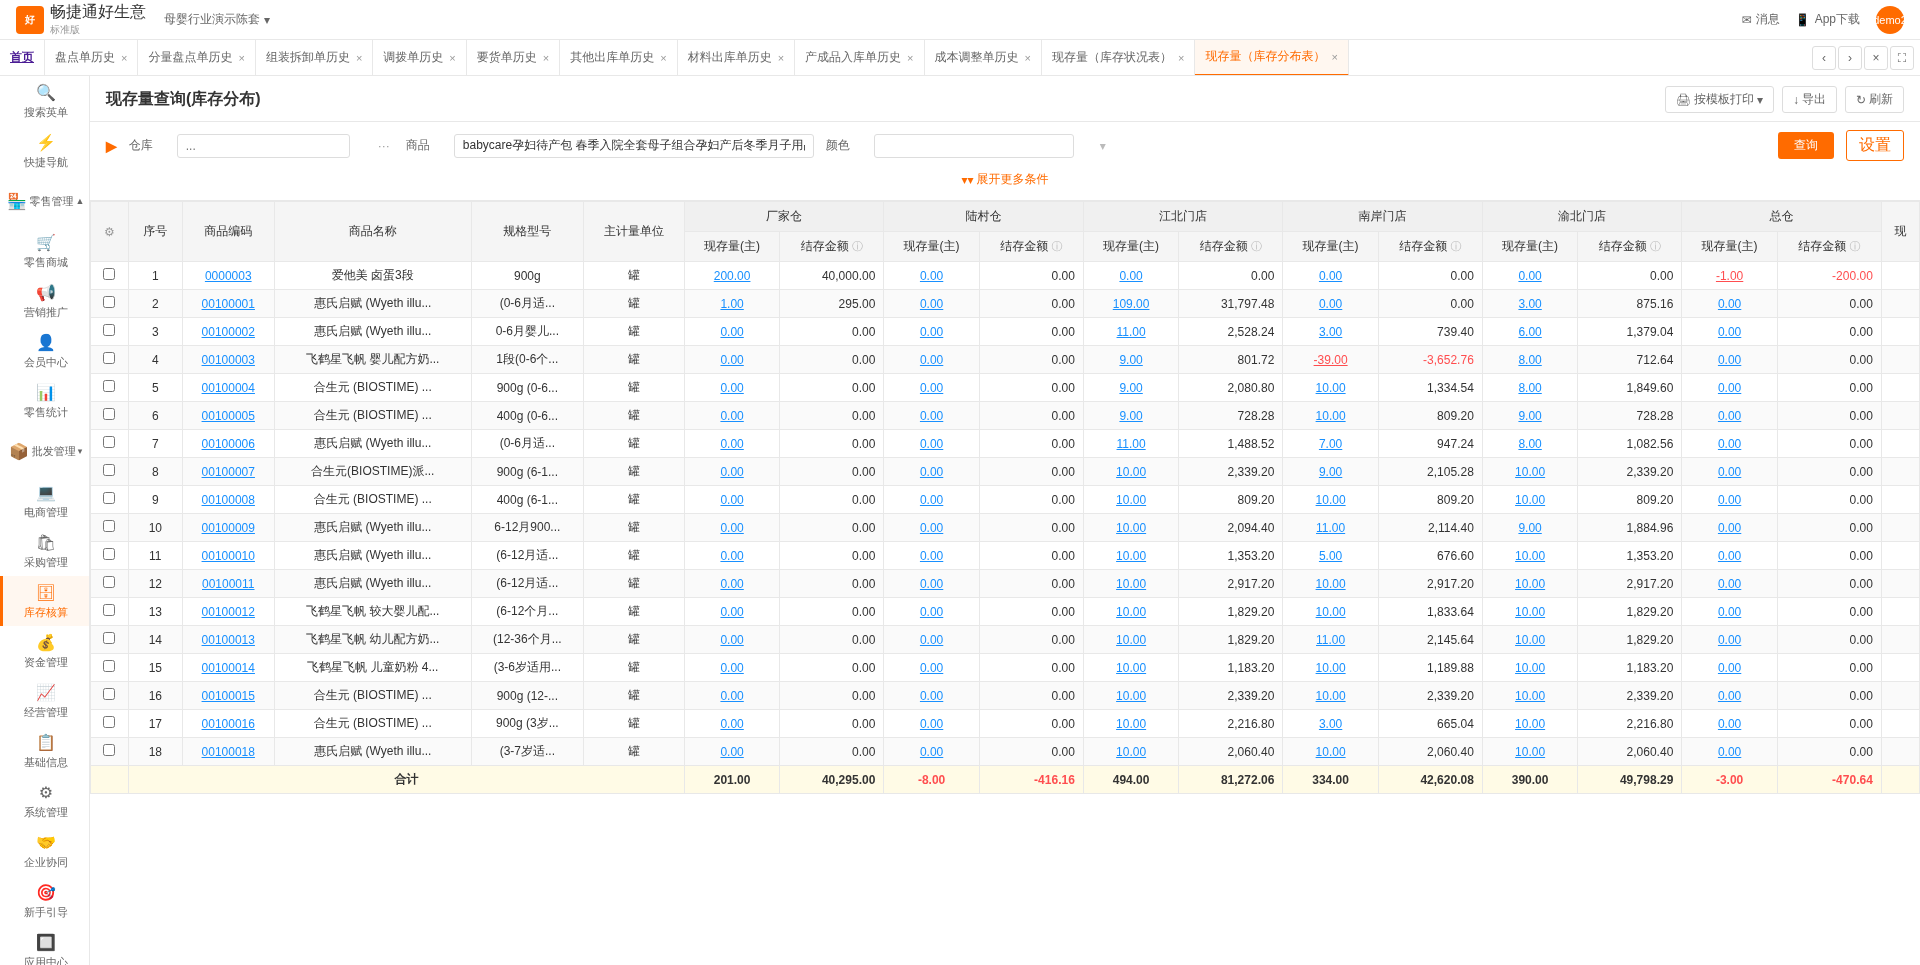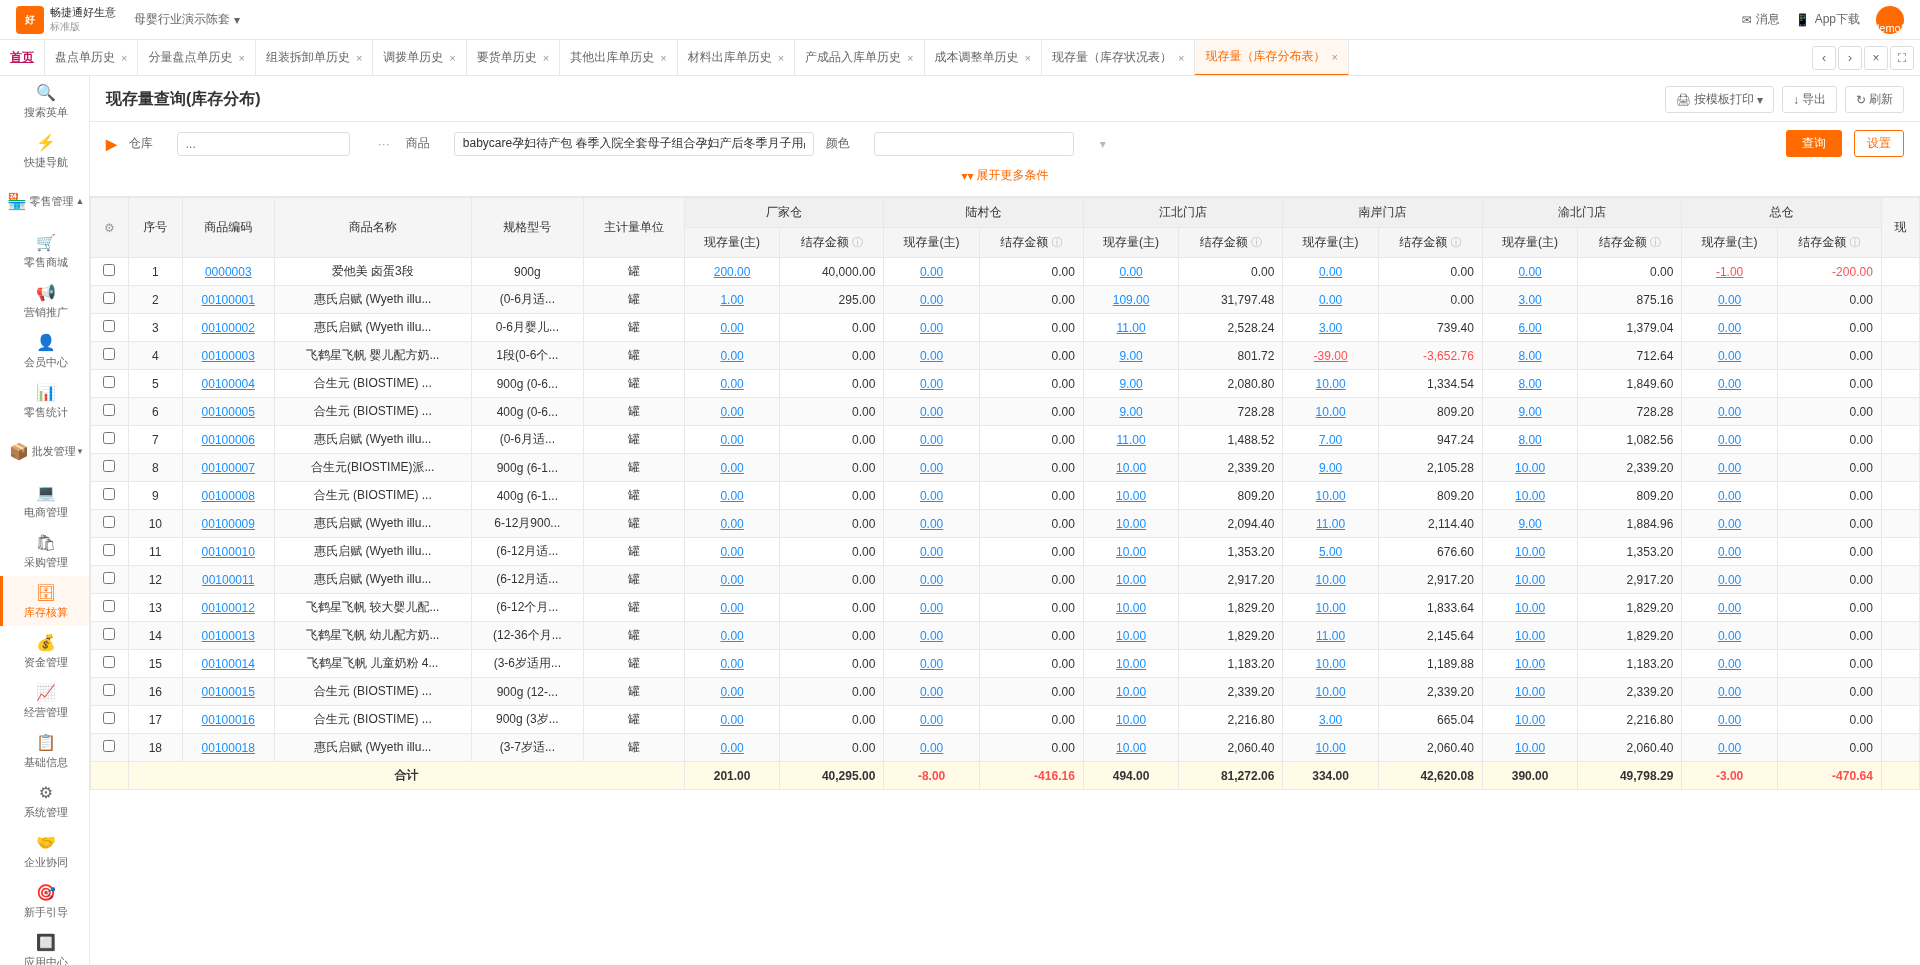--- a/index.html
+++ b/index.html
@@ -13,24 +13,24 @@
       align-items: center;
       justify-content: space-between;
       padding: 0 16px;
       border-bottom: 1px solid #e8e8e8;
       position: fixed;
       top: 0; left: 0; right: 0;
       z-index: 100;
     }
     .logo-area { display: flex; align-items: center; gap: 6px; }
     .logo-icon { width: 28px; height: 28px; background: #ff6b00; border-radius: 4px; display: flex; align-items: center; justify-content: center; color: #fff; font-size: 10px; font-weight: bold; }
-    .logo-text { font-size: 11px; color: #333; }
+    .logo-text { font-size: 16px; color: #333; }
     .top-right { display: flex; align-items: center; gap: 16px; }
     .top-right-item { display: flex; align-items: center; gap: 4px; font-size: 12px; color: #666; cursor: pointer; }
-    .avatar { width: 28px; height: 28px; border-radius: 50%; background: #ff6b00; display: flex; align-items: flex-end; justify-content: center; color: #fff; font-size: 11px; }
+    .avatar { width: 28px; height: 28px; border-radius: 50%; background: #ff6b00; display: flex; align-items: center; justify-content: center; color: #fff; font-size: 11px; }
 
     
     .nav-tabs-bar {
       position: fixed;
       top: 40px; left: 0; right: 0;
       height: 36px;
       background: #fff;
       border-bottom: 1px solid #e8e8e8;
       display: flex;
       align-items: center;
@@ -44,21 +44,21 @@
       gap: 4px;
       padding: 0 10px;
       height: 36px;
       white-space: nowrap;
       font-size: 12px;
       color: #666;
       cursor: pointer;
       border-right: 1px solid #e8e8e8;
       position: relative;
     }
-    .nav-tab.home { color: #be185d; font-weight: bold; text-decoration: underline; }
+    .nav-tab.home { color: #4c1d95; font-weight: bold; text-decoration: underline; }
     .nav-tab.active { background: #fff7f0; color: #ff6b00; border-bottom: 2px solid #ff6b00; }
     .nav-tab .close-x { color: #999; font-size: 11px; margin-left: 2px; }
     .nav-tabs-controls { display: flex; align-items: center; gap: 2px; padding: 0 6px; }
     .nav-ctrl-btn { width: 24px; height: 24px; display: flex; align-items: center; justify-content: center; border: 1px solid #ddd; border-radius: 3px; cursor: pointer; color: #666; font-size: 12px; }
 
     
     .sidebar {
       position: fixed;
       top: 76px; left: 0; bottom: 0;
       width: 90px;
@@ -133,21 +133,21 @@
       color: #ff6b00; cursor: pointer; font-size: 12px; padding: 4px 8px;
     }
     .orange-arrow { color: #ff6b00; font-size: 14px; font-weight: bold; }
     .dots-btn { cursor: pointer; color: #999; padding: 0 4px; }
     .query-btn {
       background: #ff6b00; color: #fff; border: none;
       padding: 5px 16px; border-radius: 3px; cursor: pointer; font-size: 12px;
     }
     .settings-btn {
       background: #fff; color: #ff6b00; border: 1px solid #ff6b00;
-      padding: 4px 12px; border-radius: 3px; cursor: pointer; font-size: 12px;
+      padding: 4px 12px; border-radius: 3px; cursor: pointer; font-size: 16px;
     }
 
     
     .table-area {
       flex: 1;
       overflow: auto;
       background: #fff;
     }
     table {
       width: 100%;

